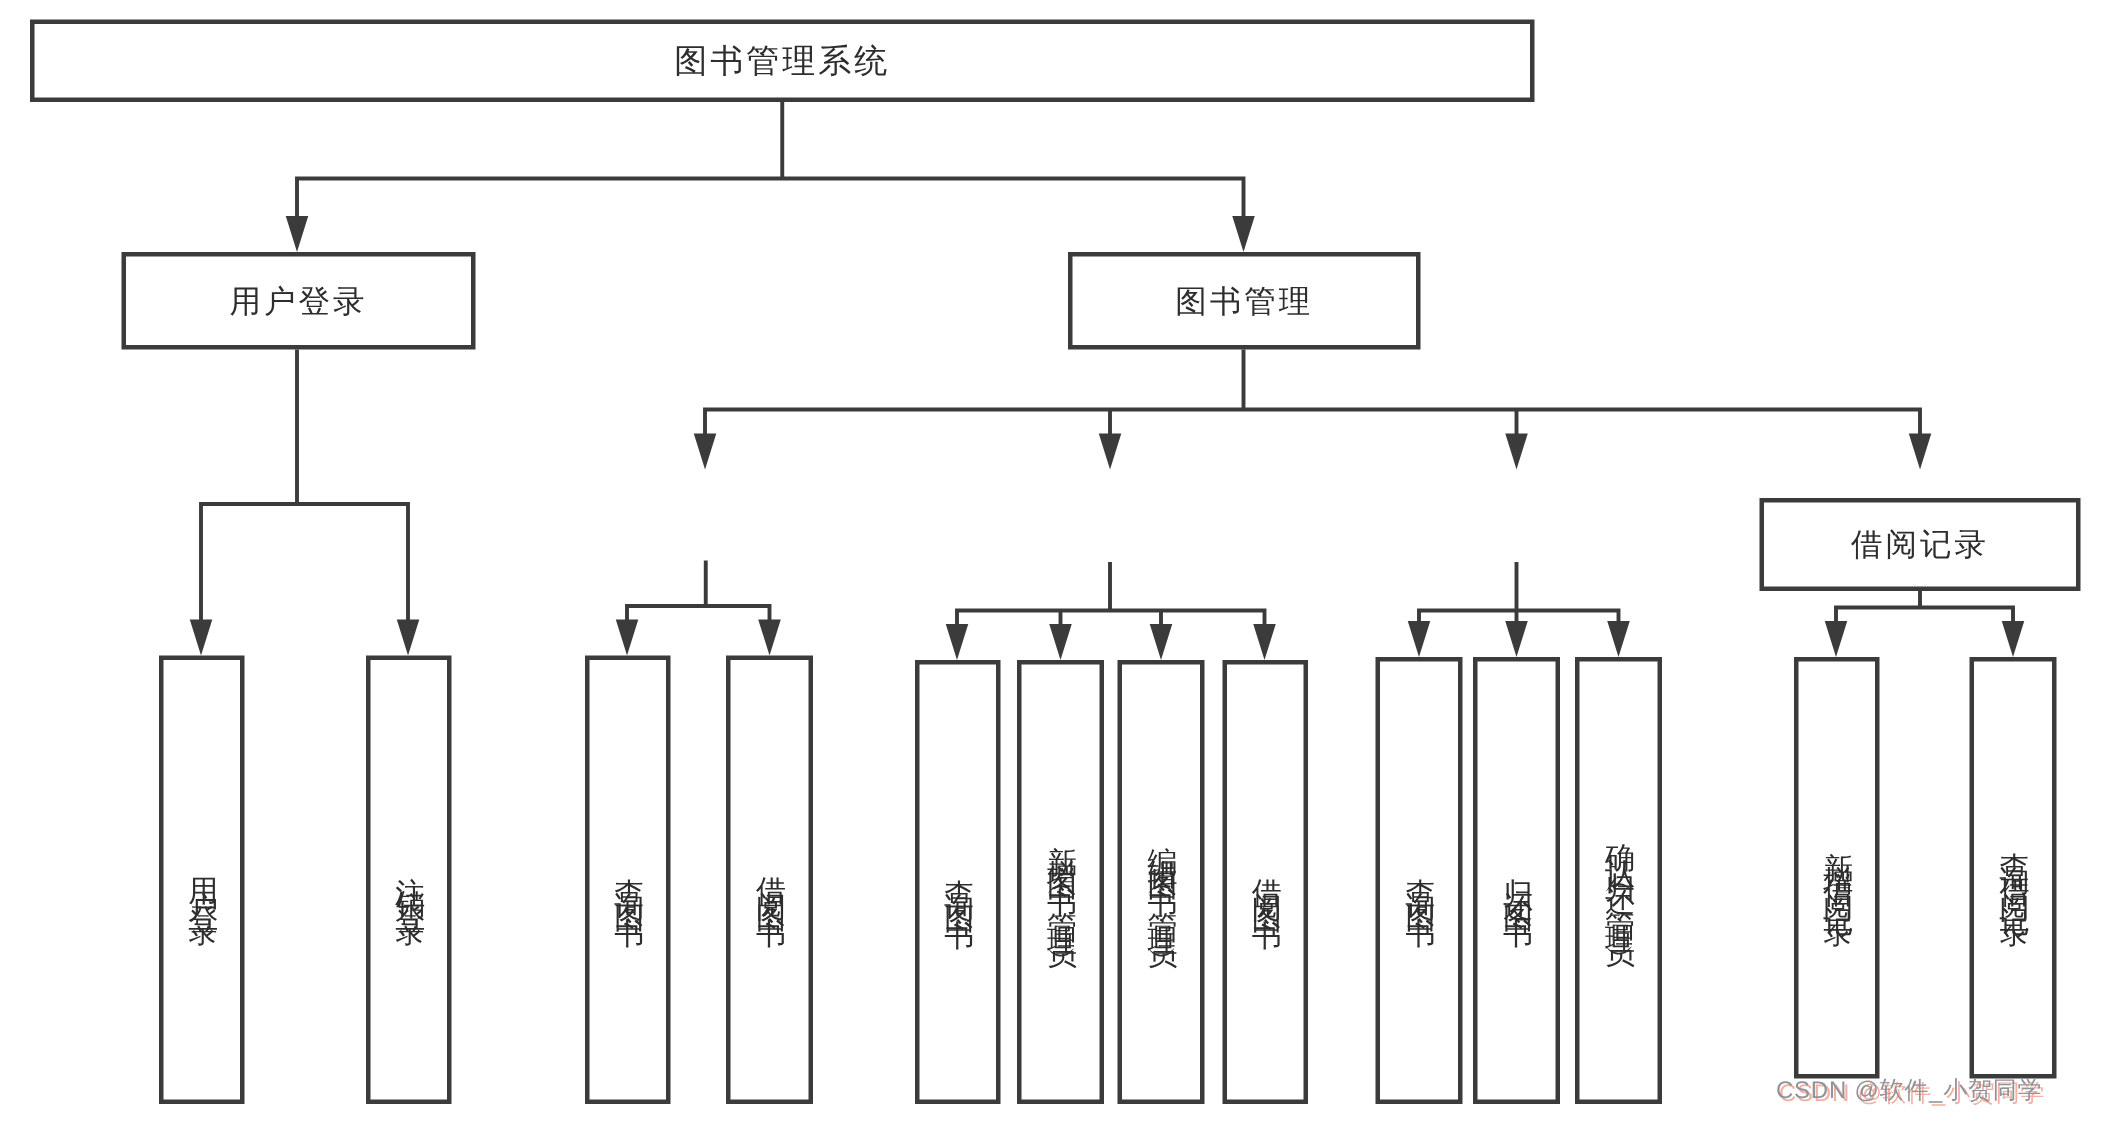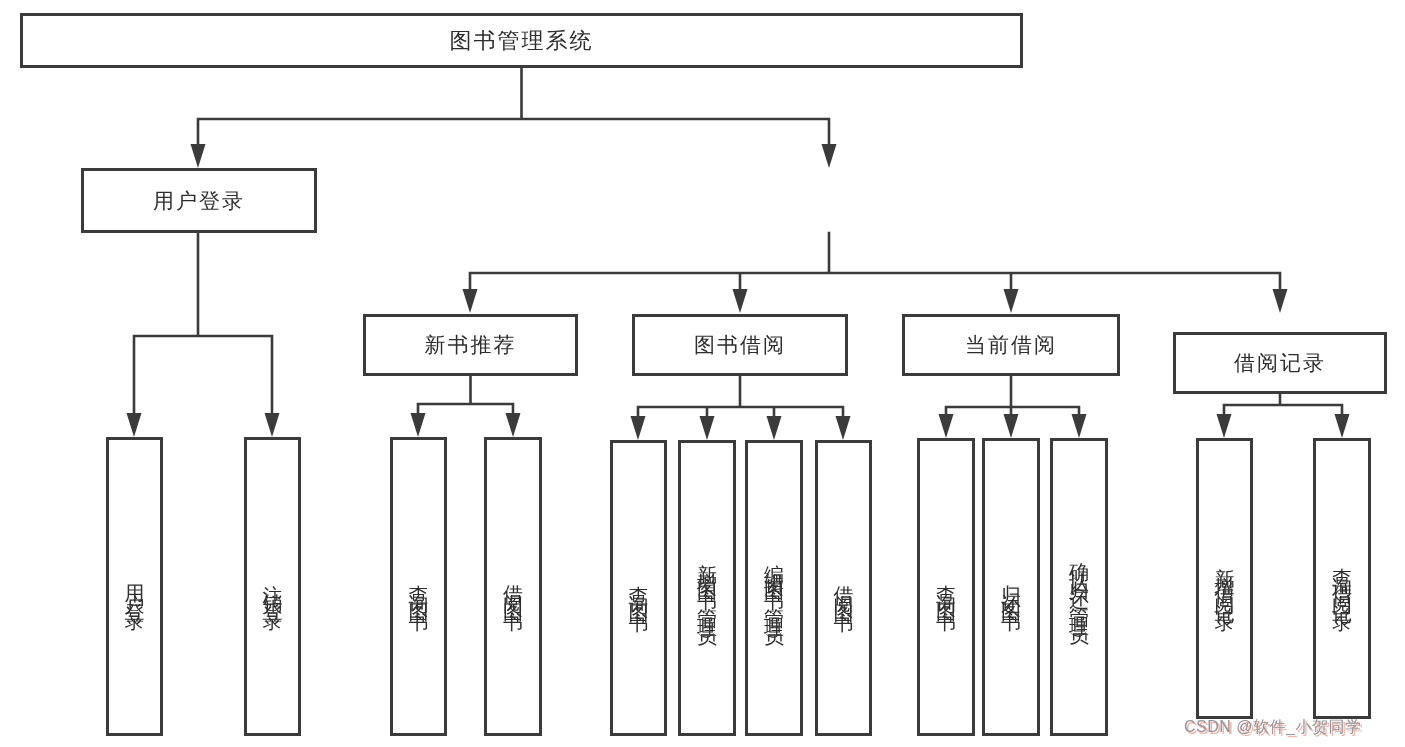--- a/index.html
+++ b/index.html
@@ -82,30 +82,24 @@
     </g>
   </svg>
 
   <div class="node hnode root-node" style="left:20px;top:13px;width:1003px;height:55px">
     <span>图书管理系统</span>
   </div>
 
   <div class="node hnode" style="left:81px;top:168px;width:236px;height:65px">
     <span>用户登录</span>
   </div>
+  <div class="node hnode" style="left:712px;top:168px;width:235px;height:65px">
+    <span>图书管理</span>
+  </div>
 
-  <div class="node hnode" style="left:363px;top:314px;width:215px;height:62px">
-    <span>新书推荐</span>
-  </div>
-  <div class="node hnode" style="left:632px;top:314px;width:216px;height:62px">
-    <span>图书借阅</span>
-  </div>
-  <div class="node hnode" style="left:902px;top:314px;width:218px;height:62px">
-    <span>当前借阅</span>
-  </div>
   <div class="node hnode" style="left:1173px;top:332px;width:214px;height:62px">
     <span>借阅记录</span>
   </div>
 
   <div class="node vnode" style="left:106px;top:437px;width:57px;height:299px">
     <span class="vtext">用户登录</span>
   </div>
   <div class="node vnode" style="left:244px;top:437px;width:57px;height:299px">
     <span class="vtext">注销登录</span>
   </div>

